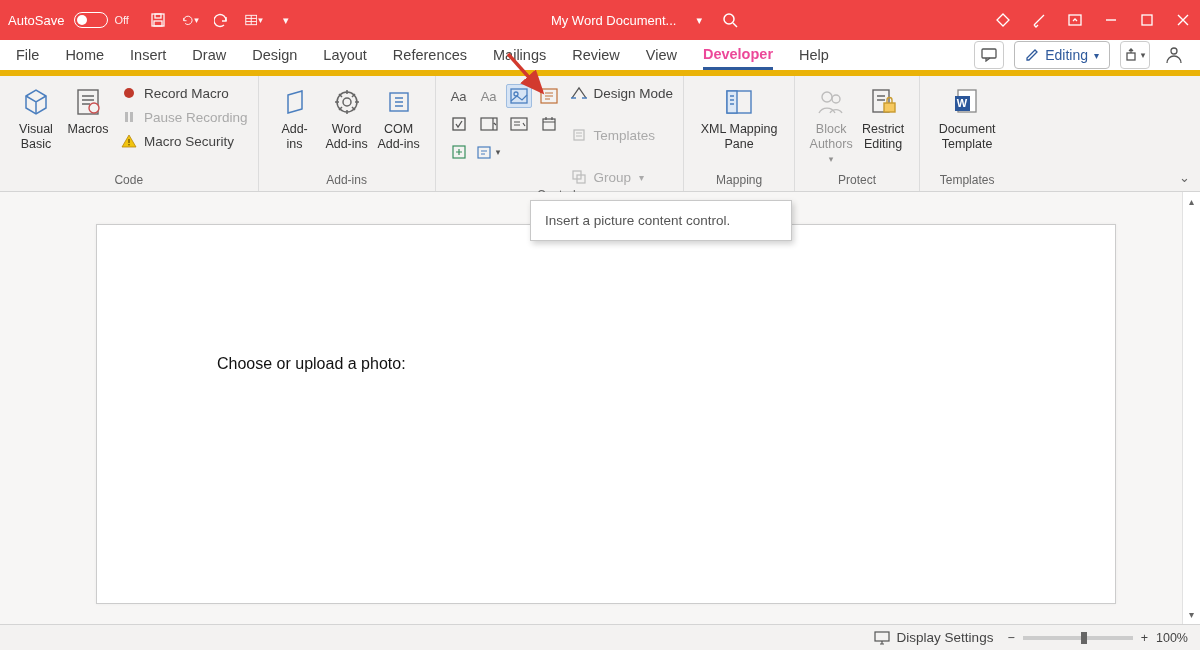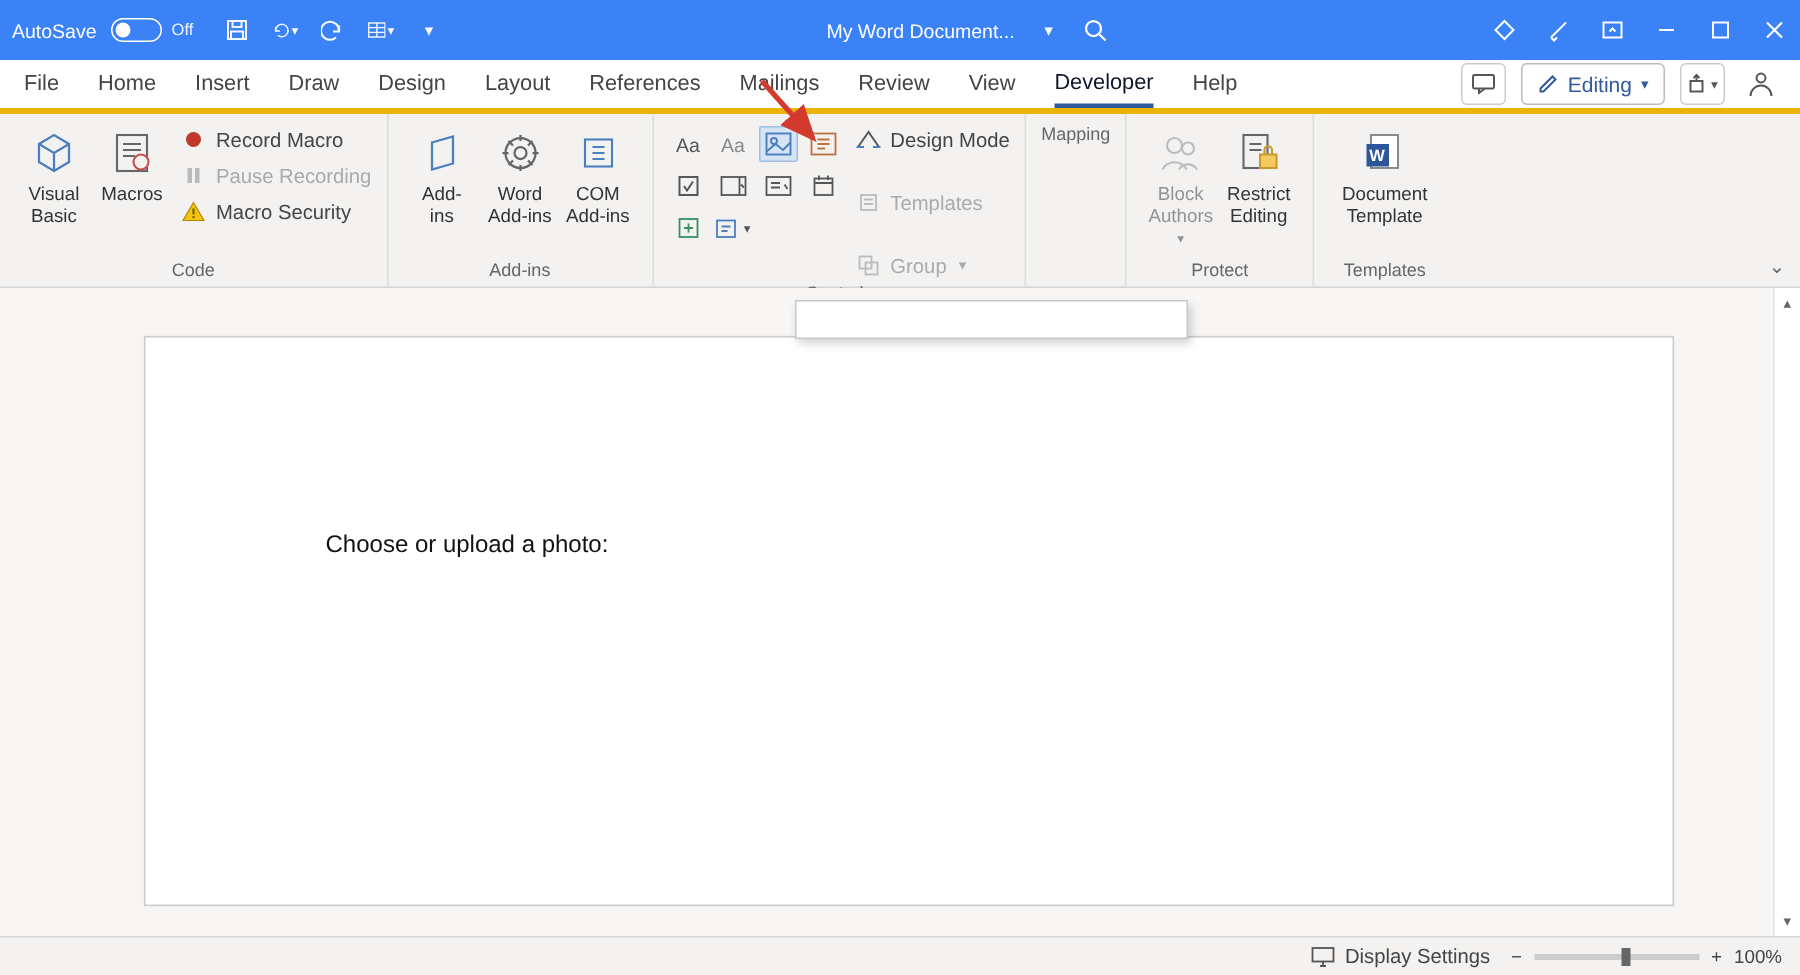--- a/index.html
+++ b/index.html
@@ -1,33 +1,33 @@
 <!DOCTYPE html>
 <html><head>
 <meta charset="utf-8">
 <style>
   * { box-sizing: border-box; margin: 0; padding: 0; font-family: "Segoe UI", Arial, sans-serif; }
   body { width: 1200px; height: 650px; background: #fff; overflow: hidden; position: relative; }
 
   
-  .titlebar { height: 40px; background: #3b82f6; display: flex; align-items: center; color: #fff; font-size: 13px; padding: 0 8px; }
+  .titlebar { height: 40px; background: #ef4444; display: flex; align-items: center; color: #fff; font-size: 13px; padding: 0 8px; }
   .titlebar .left { display: flex; align-items: center; gap: 10px; }
   .titlebar .qat { display: flex; align-items: center; gap: 14px; margin-left: 10px; }
   .titlebar .qat .ico { width: 18px; height: 18px; display: flex; align-items: center; justify-content: center; opacity: .95; }
   .titlebar .center { flex: 1; display: flex; align-items: center; justify-content: center; gap: 20px; }
   .titlebar .docname { display: flex; align-items: center; gap: 20px; }
   .titlebar .right { display: flex; align-items: center; gap: 18px; }
   .toggle { width: 34px; height: 16px; border: 1px solid #fff; border-radius: 8px; position: relative; }
   .toggle::after { content:""; position:absolute; left:2px; top:2px; width:10px; height:10px; border-radius:50%; background:#fff; }
   .win-btn { width: 18px; height: 18px; display:flex; align-items:center; justify-content:center; }
 
   
-  .tabs { height: 36px; background: #fff; border-bottom: 4px solid #eab308; display: flex; align-items: center; padding: 0 16px; gap: 26px; font-size: 14.5px; color: #444; }
+  .tabs { height: 36px; background: #fff; border-bottom: 6px solid #eab308; display: flex; align-items: center; padding: 0 16px; gap: 26px; font-size: 14.5px; color: #444; }
   .tabs .tab { height: 100%; display: flex; align-items: center; cursor: pointer; }
-  .tabs .tab.active { color: #0f172a; border-bottom: 3px solid #2f5a9c; font-weight: 400; }
+  .tabs .tab.active { color: #ec4899; border-bottom: 3px solid #2f5a9c; font-weight: 700; }
   .tabs .spacer { flex:1; }
   .tabs .trail { display:flex; align-items:center; gap: 10px; }
   .chip { border:1px solid #bbb; border-radius:4px; height:28px; padding:0 10px; display:flex; align-items:center; gap:6px; font-size:14px; color:#2f5a9c; }
   .iconbtn { width:30px; height:28px; border:1px solid #ccc; border-radius:4px; display:flex; align-items:center; justify-content:center; color:#555; font-size:14px; }
 
   
   .ribbon { height: 116px; background: #f3f2f1; border-bottom: 1px solid #d4d4d4; display:flex; position:relative; }
   .group { border-right: 1px solid #dcdcdc; padding: 4px 10px 2px 10px; display:flex; flex-direction:column; align-items:center; }
   .group .body { flex:1; display:flex; align-items:flex-start; }
   .group .label { font-size: 12px; color: #666; padding: 2px 0; }
@@ -373,20 +373,33 @@
             </span>
             <span>Group</span>
             <span style="font-size:10px;margin-left:2px">▾</span>
           </div>
       </div>
     </div>
     <div class="label">Controls</div>
   </div>
 
   <div class="group">
+    <div class="body">
+      <div class="bigbtn" style="width:90px">
+        <div class="bicon">
+            <svg width="32" height="30" viewBox="0 0 32 30" fill="none" stroke="#4b7fbf" stroke-width="1.4">
+              <rect x="4" y="4" width="24" height="22"></rect>
+              <rect x="4" y="4" width="10" height="22" fill="#dce8f6"></rect>
+              <path d="M7 9 H11 M7 13 H11 M7 17 H11"></path>
+            </svg>
+          </div>
+        <span style="white-space:pre-line">XML Mapping
+Pane</span>
+      </div>
+    </div>
     <div class="label">Mapping</div>
   </div>
 
   <div class="group">
     <div class="body">
       <div class="bigbtn" style="opacity:.5">
         <div class="bicon">
             <svg width="30" height="30" viewBox="0 0 30 30" fill="none" stroke="#888" stroke-width="1.4">
               <circle cx="11" cy="10" r="5"></circle>
               <path d="M3 26 A9 9 0 0 1 19 26"></path>
@@ -438,20 +451,21 @@
   <div class="page">
     <div class="page-content">Choose or upload a photo:</div>
   </div>
   <div class="vscroll">
     <span style="font-size:10px;color:#666;margin-top:4px">▴</span>
     <span style="font-size:10px;color:#666;margin-bottom:4px">▾</span>
   </div>
 </div>
 
 <div class="tooltip">
+  <div class="tt-body">Insert a picture content control.</div>
 </div>
 
 <svg class="arrow" width="60" height="60">
   <defs>
       <marker id="ah" markerWidth="8" markerHeight="8" refX="6" refY="3" orient="auto">
         <path d="M0 0 L7 3 L0 6 Z" fill="#d23a2e"></path>
       </marker>
     </defs>
   <line x1="6" y1="6" x2="40" y2="44" stroke="#d23a2e" stroke-width="3.5" marker-end="url(#ah)"></line>
 </svg>

